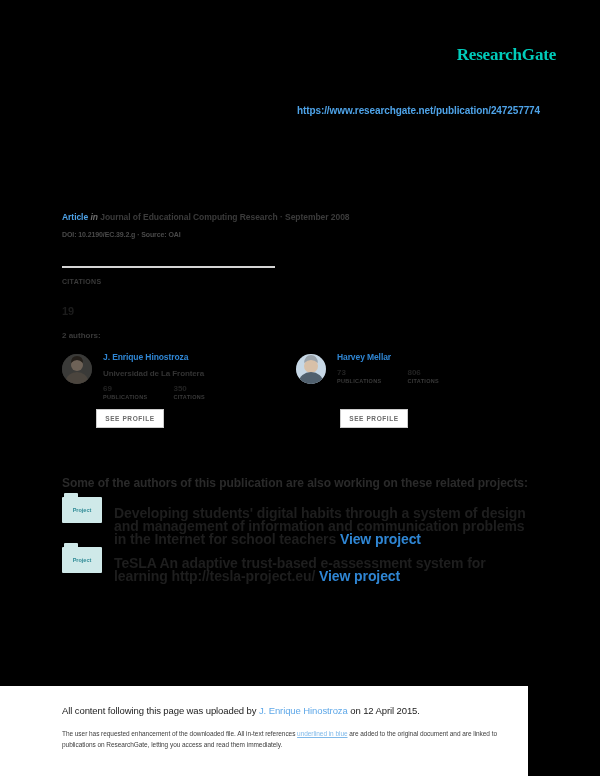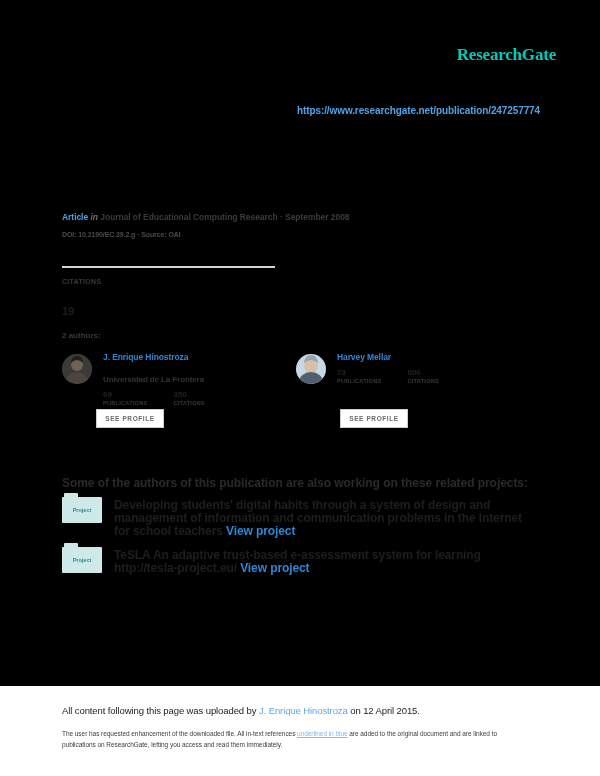--- a/index.html
+++ b/index.html
@@ -124,21 +124,21 @@
     width: 190px;
   }
   .author-name {
     font-size: 8.5px;
     color: #2f86d4;
     font-weight: bold;
     letter-spacing: -0.1px;
     line-height: 11px;
   }
   .author-affil {
-    margin-top: 12px;
+    margin-top: 6px;
     font-size: 8px;
     color: #333333;
     font-weight: bold;
     letter-spacing: -0.1px;
     line-height: 10px;
   }
   .author-stats {
     margin-top: 5px;
     display: flex;
     gap: 26px;
@@ -221,39 +221,39 @@
     justify-content: center;
   }
   .folder .body span {
     font-size: 5.5px;
     color: #2e8b96;
     font-weight: bold;
   }
 
   .project-text {
     position: absolute;
-    left: 52px; top: 6px;
+    left: 52px; top: 14px;
     width: 418px;
-    font-size: 12px;
+    font-size: 14px;
     color: #1e1e1e;
     font-weight: bold;
     line-height: 13px;
     letter-spacing: -0.1px;
   }
   .view-project {
     color: #2f86d4;
     font-weight: bold;
     cursor: pointer;
   }
 
   
   .footer {
     position: absolute;
     left: 0; top: 686px;
-    width: 600px; height: 90px;
+    width: 528px; height: 90px;
     background: #ffffff;
   }
   .upload-line {
     position: absolute;
     left: 62px; top: 19px;
     font-size: 9.5px;
     color: #222222;
     letter-spacing: -0.1px;
   }
   .upload-line .author-link { color: #5fa8e8; }

